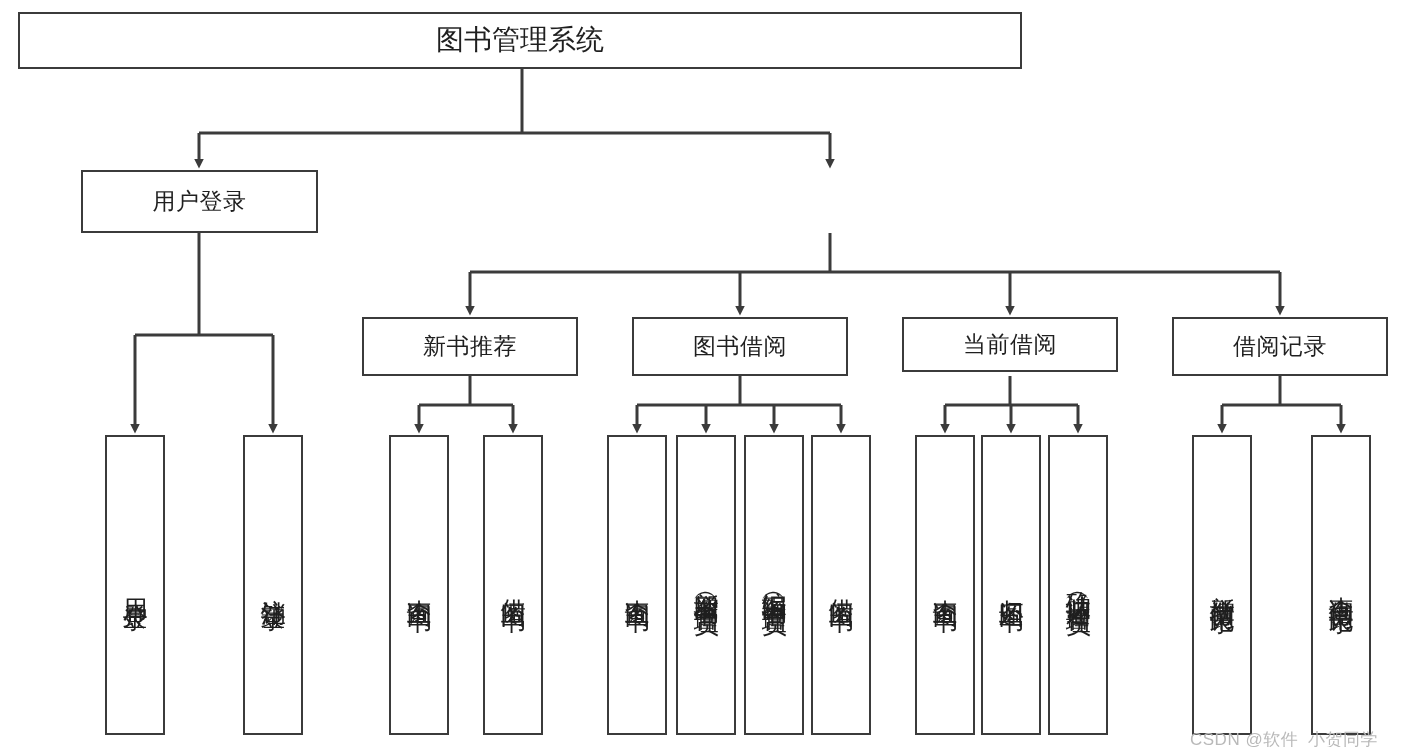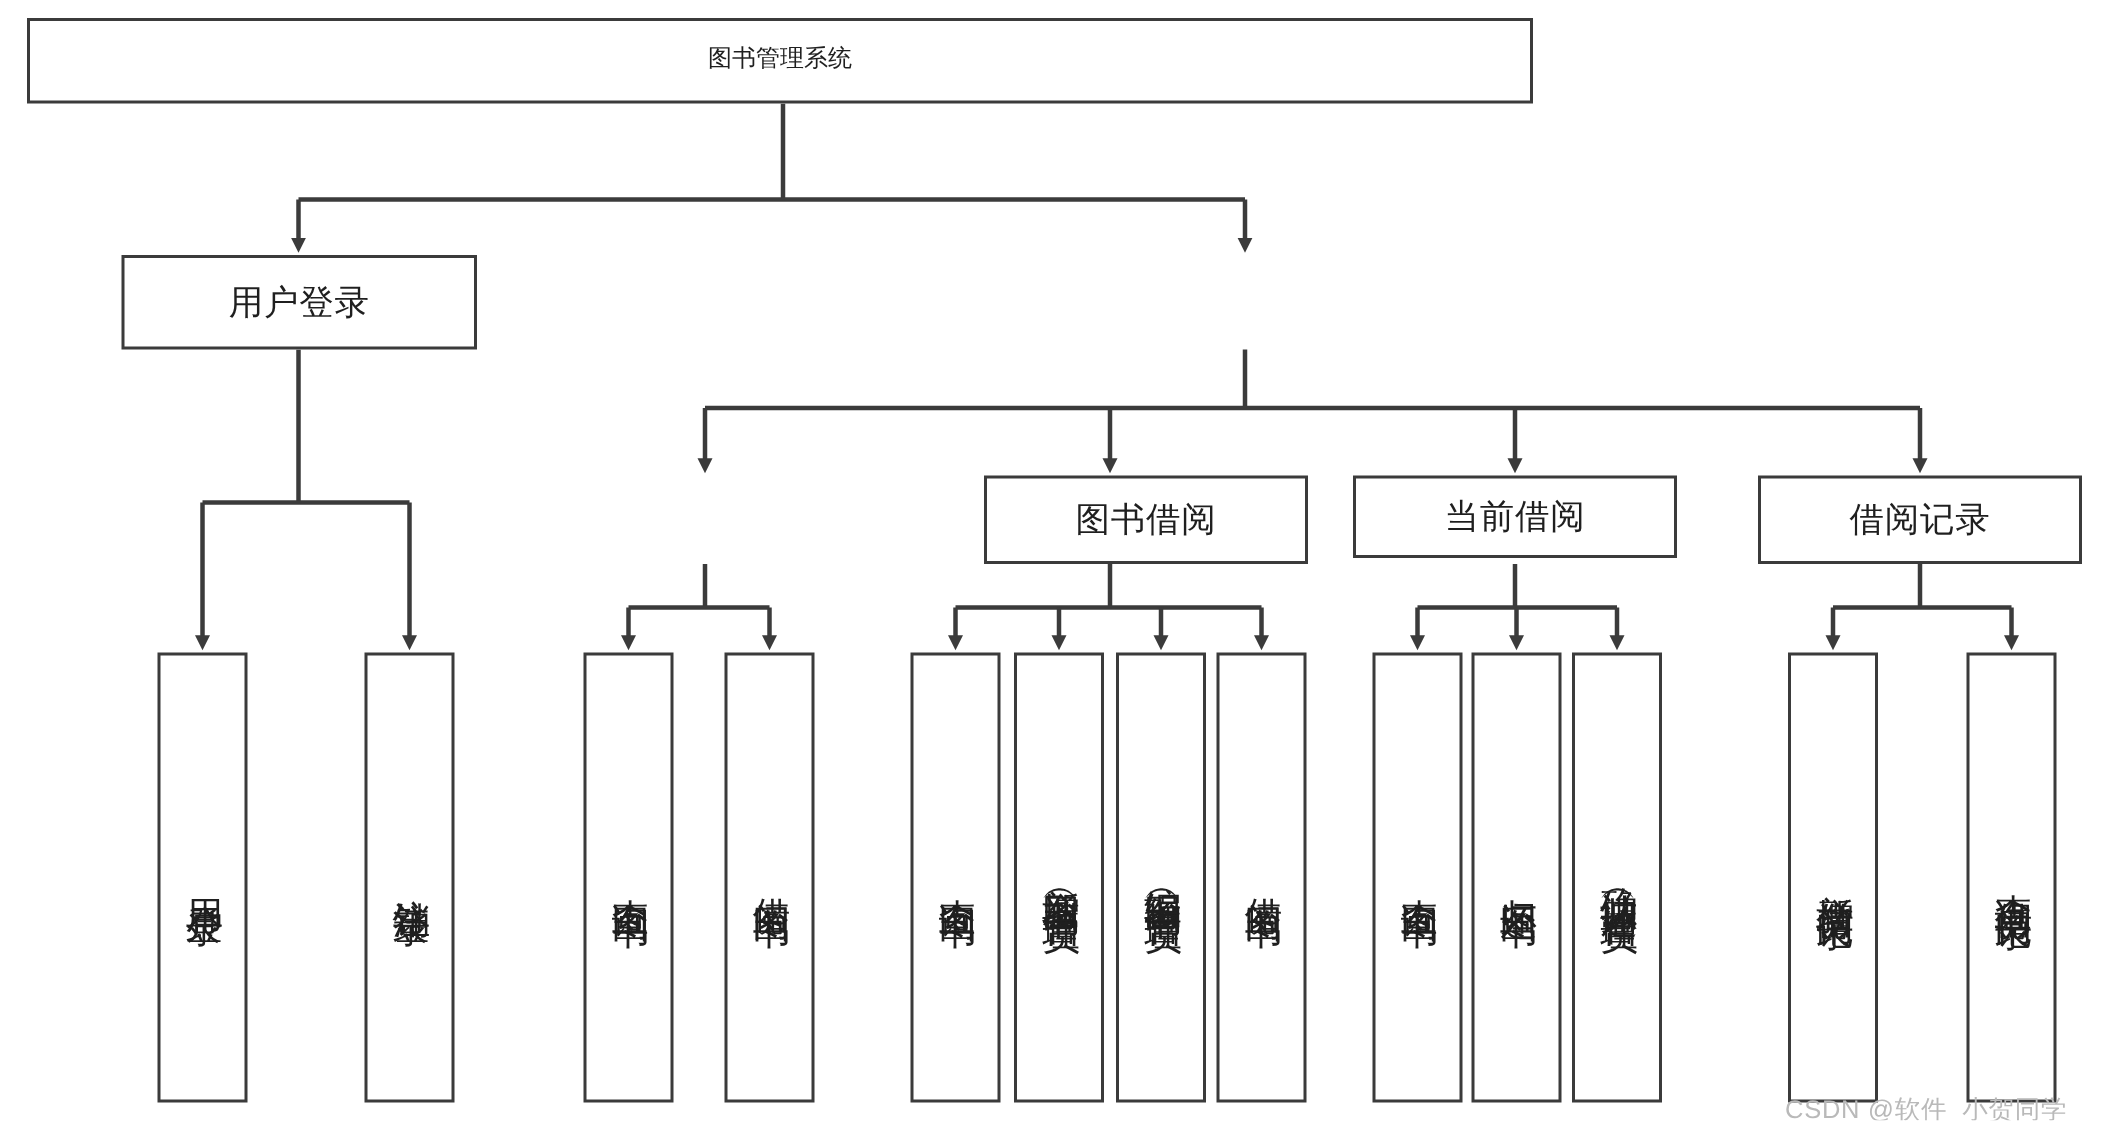--- a/index.html
+++ b/index.html
@@ -34,21 +34,21 @@
     align-items: center;
     justify-content: center;
     color: #1f1f1f;
     line-height: 1.02;
   }
   .node.horiz {
     font-size: 23px;
     letter-spacing: 0.5px;
   }
   .node.root {
-    font-size: 16px;
+    font-size: 28px;
     text-align: center;
   }
   .node.vert {
     writing-mode: vertical-rl;
     text-orientation: upright;
     font-size: 25px;
     letter-spacing: 3px;
     padding: 4px 0;
   }
   .node.vert .vtext {
@@ -120,21 +120,24 @@
   </svg>
 
   <div class="node root" style="left:18px; top:12px; width:1004px; height:57px;">
     <span>图书管理系统</span>
   </div>
 
   <div class="node horiz" style="left:81px; top:170px; width:237px; height:63px;">
     <span>用户登录</span>
   </div>
 
-  <div class="node horiz" style="left:656px; top:317px; width:216px; height:59px;">
+  <div class="node horiz" style="left:362px; top:317px; width:216px; height:59px;">
+    <span>新书推荐</span>
+  </div>
+  <div class="node horiz" style="left:632px; top:317px; width:216px; height:59px;">
     <span>图书借阅</span>
   </div>
   <div class="node horiz" style="left:902px; top:317px; width:216px; height:55px;">
     <span>当前借阅</span>
   </div>
   <div class="node horiz" style="left:1172px; top:317px; width:216px; height:59px;">
     <span>借阅记录</span>
   </div>
 
   <div class="node vert" style="left:105px; top:435px; width:60px; height:300px;">

